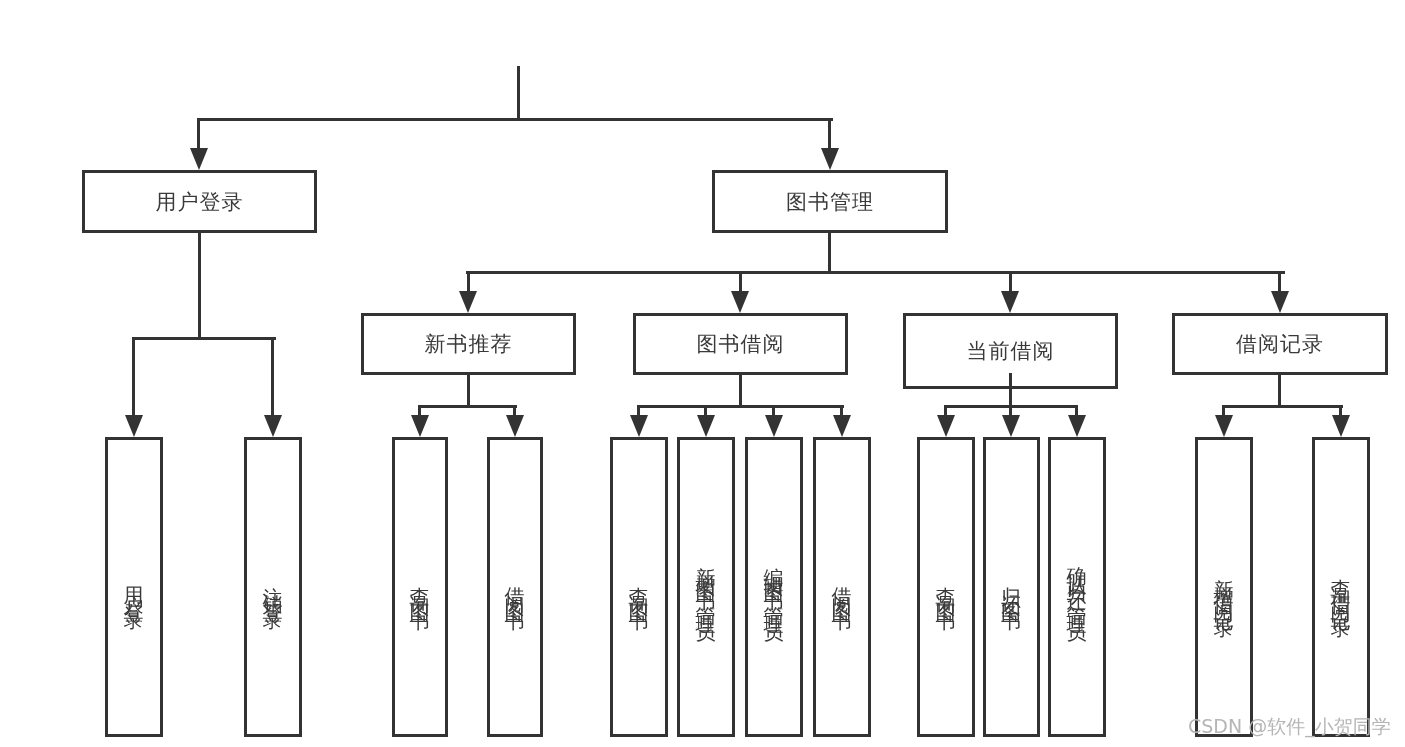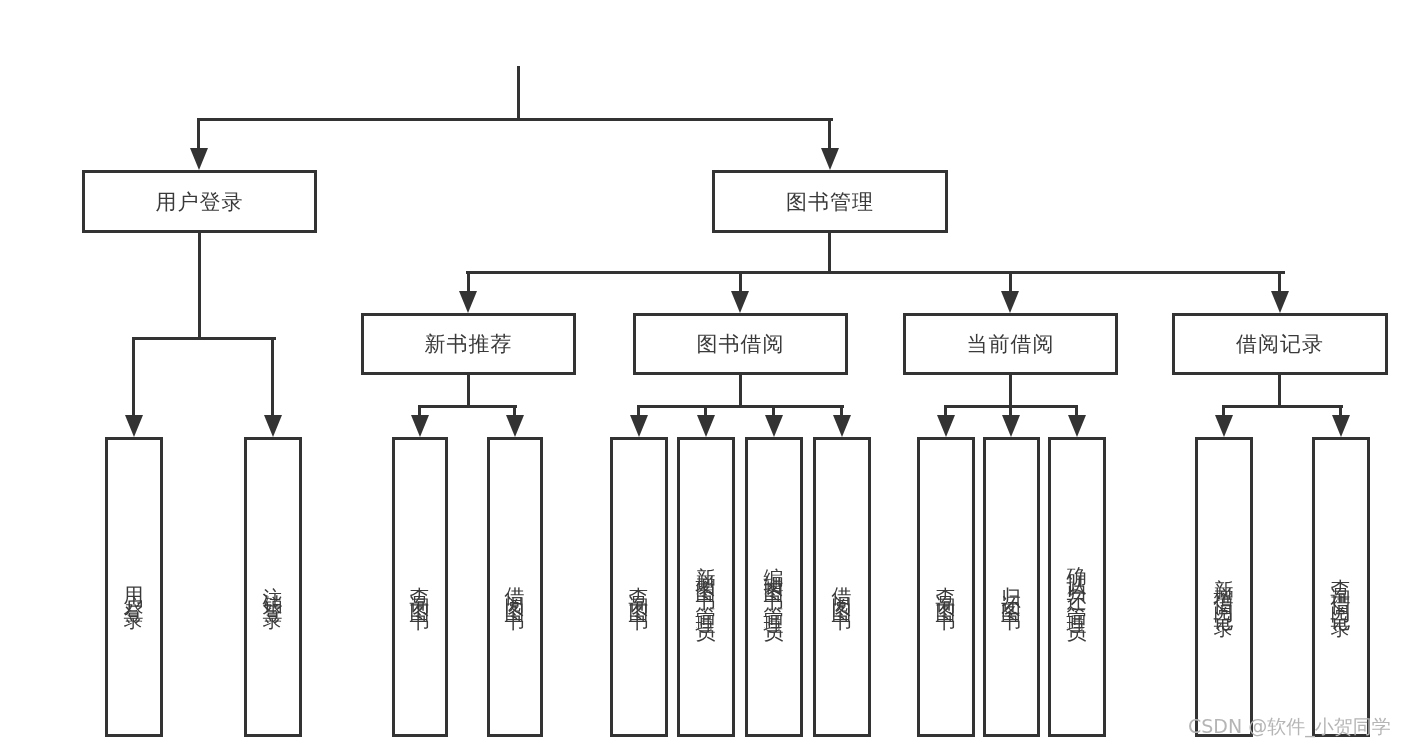--- a/index.html
+++ b/index.html
@@ -71,21 +71,21 @@
   <div class="arrow" style="left:1001px;top:291px"></div>
   <div class="vline" style="left:1278px;top:273px;height:18px"></div>
   <div class="arrow" style="left:1271px;top:291px"></div>
 
   <div class="box" style="left:633px;top:313px;width:215px;height:62px">
     <span>图书借阅</span>
   </div>
   <div class="box" style="left:361px;top:313px;width:215px;height:62px">
     <span>新书推荐</span>
   </div>
-  <div class="box" style="left:903px;top:313px;width:215px;height:62px">
+  <div class="box" style="left:903px;top:313px;width:215px;height:76px">
     <span>当前借阅</span>
   </div>
   <div class="box" style="left:1172px;top:313px;width:216px;height:62px">
     <span>借阅记录</span>
   </div>
 
   <div class="vline" style="left:467px;top:373px;height:35px"></div>
   <div class="hline" style="left:418px;top:405px;width:99px"></div>
   <div class="vline" style="left:418px;top:407px;height:8px"></div>
   <div class="arrow" style="left:411px;top:415px"></div>

